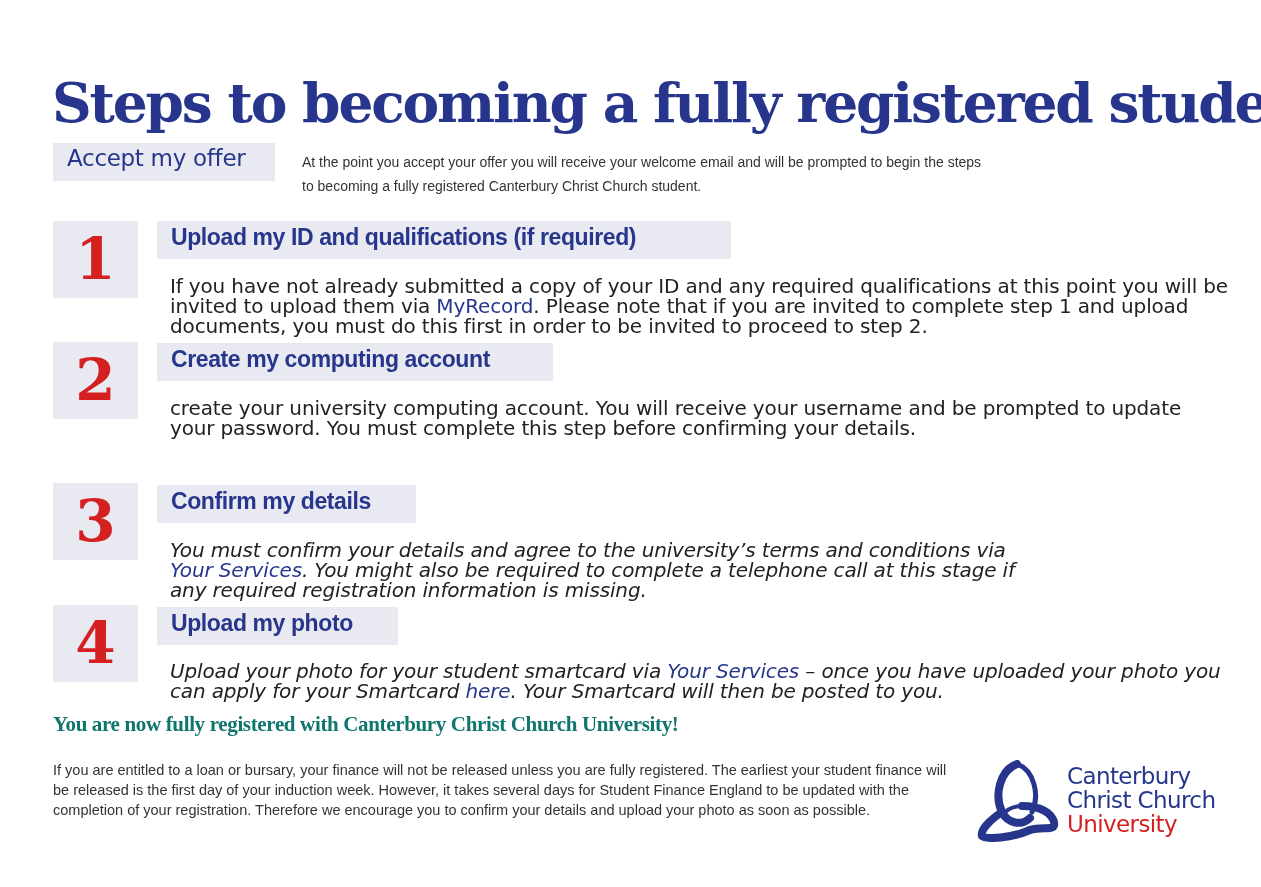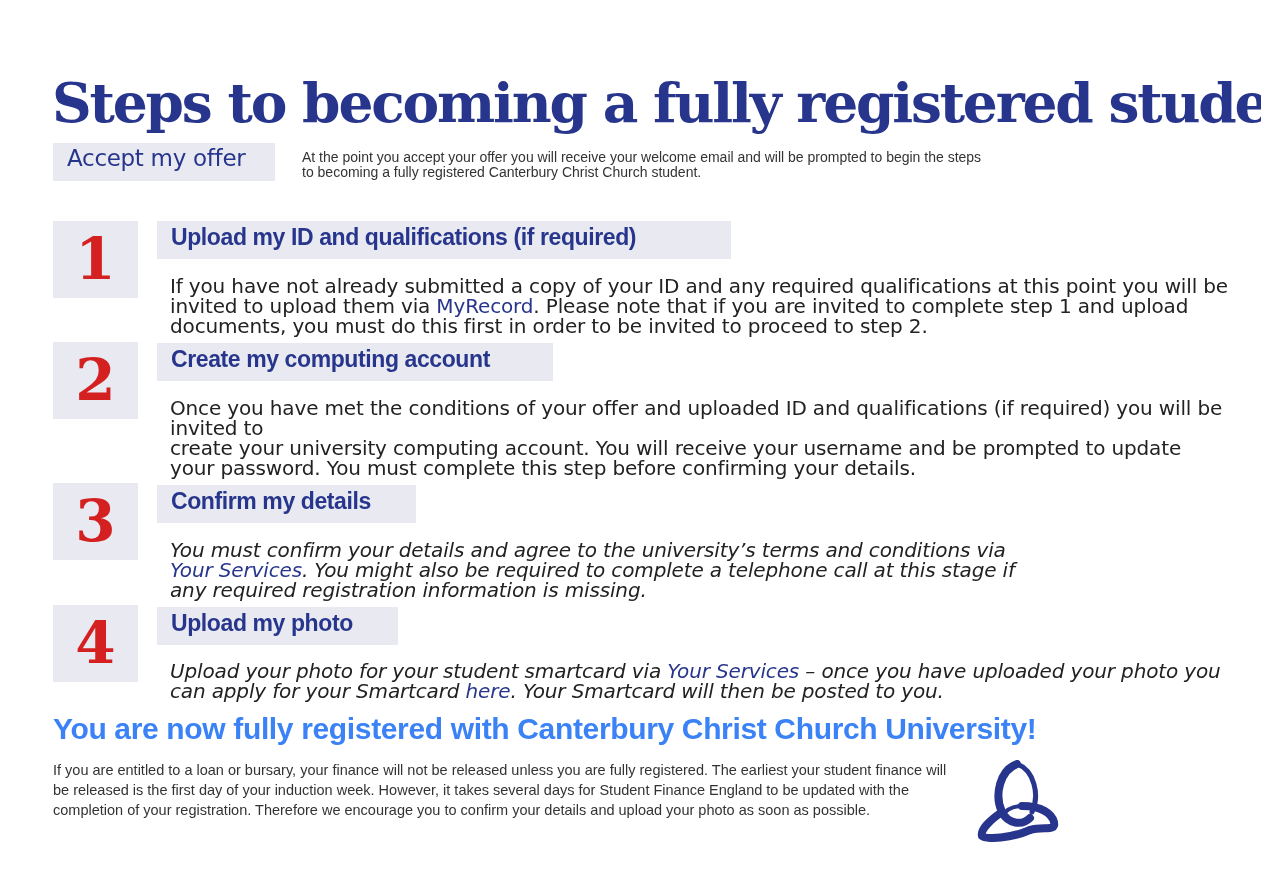--- a/index.html
+++ b/index.html
@@ -19,21 +19,21 @@
       position: absolute; left: 53px; top: 143px; width: 222px; height: 38px;
       background: #e8e9f1;
     }
     .accept-label {
       position: absolute; left: 67px; top: 145px;
       font-family: "DejaVu Sans", sans-serif; font-weight: normal; font-size: 23px;
       color: #27368c; white-space: nowrap; letter-spacing: -0.3px;
     }
     .accept-text {
       position: absolute; left: 302px; top: 150px; width: 680px;
-      font-size: 14px; line-height: 15px; color: #333;
+      font-size: 14px; line-height: 24px; color: #333;
     }
 
     .num-box {
       position: absolute; left: 53px; width: 85px; height: 77px;
       background: #e8e9f1;
       font-family: "DejaVu Serif", "Liberation Serif", serif; font-weight: bold;
       font-size: 58px; color: #d42020; text-align: center; line-height: 77px;
     }
     .step-head-bg {
       position: absolute; left: 157px; height: 38px; background: #e8e9f1;
@@ -45,22 +45,22 @@
     }
     .step-body {
       position: absolute; left: 170px; width: 1060px;
       font-family: "DejaVu Sans", sans-serif; font-size: 20px; line-height: 20px; color: #222;
       letter-spacing: -0.15px;
     }
     .link { color: #27368c; cursor: pointer; }
 
     .done-head {
       position: absolute; left: 53px; top: 712px;
-      font-family: Liberation Sans, sans-serif; font-weight: bold; font-size: 30px;
-      color: #3b82f6; white-space: nowrap; letter-spacing: -0.35px;
+      font-family: Liberation Serif, serif; font-weight: bold; font-size: 21px;
+      color: #0f766e; white-space: nowrap; letter-spacing: -0.35px;
     }
     .done-body {
       position: absolute; left: 53px; top: 760px; width: 895px;
       font-size: 14.5px; line-height: 20px; color: #333;
     }
 
     .logo { position: absolute; left: 972px; top: 760px; width: 260px; height: 82px; }
     .logo svg { position: absolute; left: 0; top: 0; }
     .logo-text {
       position: absolute; left: 95px; top: 4px;
@@ -83,21 +83,20 @@
 <div class="step-head-bg" style="top:221px; width:574px;"></div>
 <div class="step-head" style="top:224px;">Upload my ID and qualifications (if required)</div>
 <div class="step-body" style="top:276px;">
   <span>If you have not already submitted a copy of your ID and any required qualifications at this point you will be invited to upload them via </span><span class="link">MyRecord</span><span>. Please note that if you are invited to complete step 1 and upload documents, you must do this first in order to be invited to proceed to step 2.</span>
 </div>
 
 <div class="num-box" style="top:342px;">2</div>
 <div class="step-head-bg" style="top:343px; width:396px;"></div>
 <div class="step-head" style="top:346px;">Create my computing account</div>
 <div class="step-body" style="top:398px;">
-  <div>Once you have met the conditions of your offer and uploaded ID and qualifications (if required) you will be invited to</div>
   <div>create your university computing account. You will receive your username and be prompted to update your password. You must complete this step before confirming your details.</div>
 </div>
 
 <div class="num-box" style="top:483px;">3</div>
 <div class="step-head-bg" style="top:485px; width:259px;"></div>
 <div class="step-head" style="top:488px;">Confirm my details</div>
 <div class="step-body" style="top:540px; width:880px;font-style:italic;">
   <span>You must confirm your details and agree to the university’s terms and conditions via </span><span class="link">Your Services</span><span>. You might also be required to complete a telephone call at this stage if any required registration information is missing.</span>
 </div>
 
@@ -114,13 +113,18 @@
 <div class="logo">
   <svg width="90" height="82" viewBox="0 0 90 82">
     <g fill="none" stroke="#27368c" stroke-linecap="round">
       <path d="M45 4 C28 10 22 35 30 52 C36 64 50 66 58 58" stroke-width="8"></path>
       <path d="M45 4 C62 10 68 35 60 52" stroke-width="5"></path>
       <path d="M30 52 C18 60 8 70 10 76 C14 80 40 78 58 70" stroke-width="8"></path>
       <path d="M58 70 C72 66 84 72 82 62 C80 54 70 46 50 46" stroke-width="8"></path>
       <path d="M50 46 C40 46 34 50 30 56" stroke-width="4"></path>
     </g>
   </svg>
+  <div class="logo-text">
+    <span class="blue">Canterbury</span>
+    <span class="blue">Christ Church</span>
+    <span class="red">University</span>
+  </div>
 </div>
 
 </body></html>

